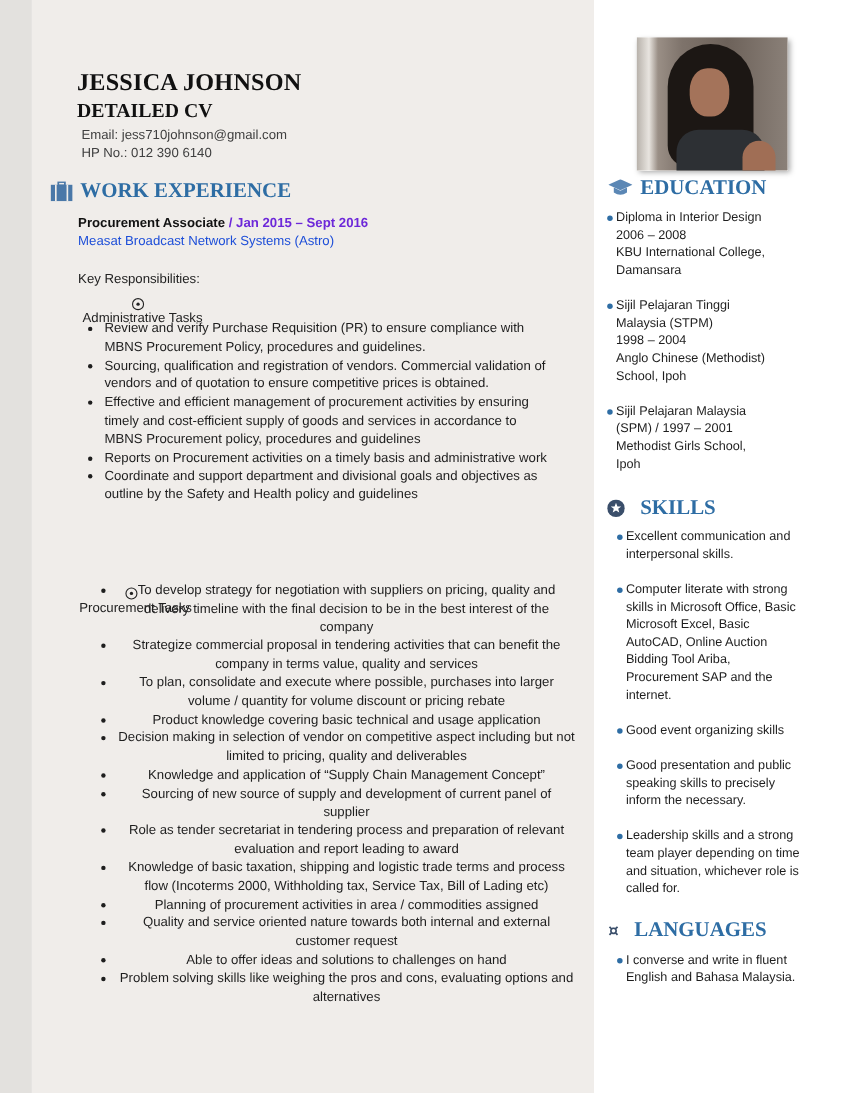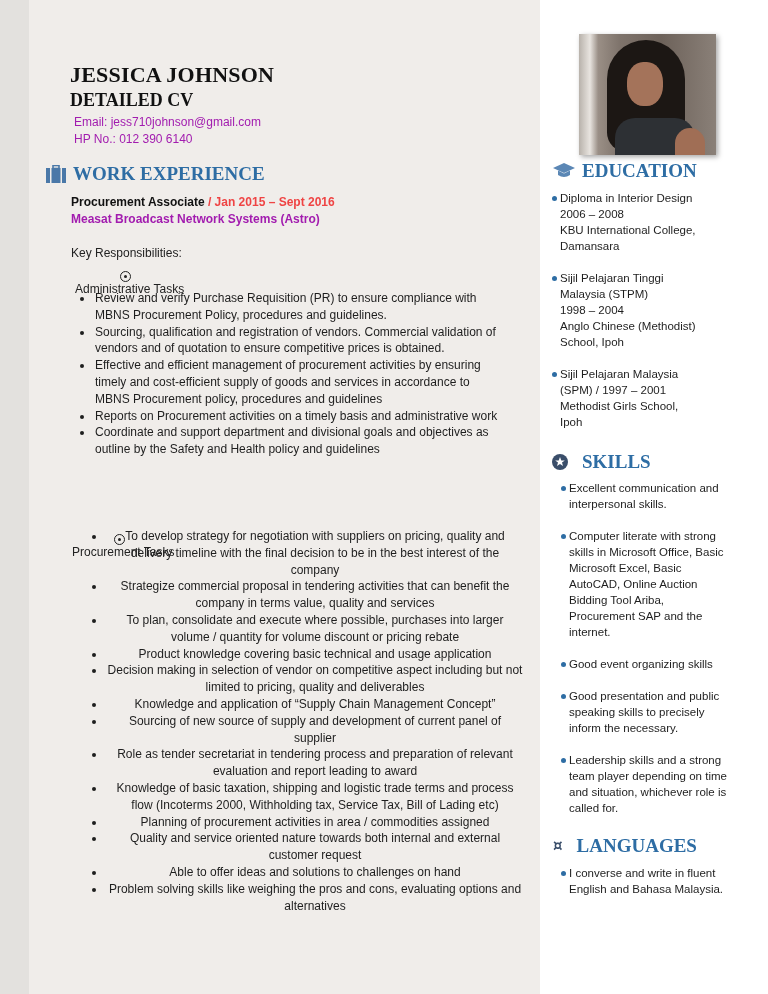--- a/index.html
+++ b/index.html
@@ -5,30 +5,30 @@
   * { margin: 0; padding: 0; box-sizing: border-box; }
   html, body { width: 768px; height: 994px; background: #ffffff; overflow: hidden; }
   body { position: relative; font-family: "Liberation Sans", sans-serif; color: #1a1a1a; }
 
   .left-strip { position: absolute; left: 0; top: 0; width: 29px; height: 994px; background: #e3e1de; }
   .main-panel { position: absolute; left: 29px; top: 0; width: 511px; height: 994px; background: #f0edea; }
   .right-panel { position: absolute; left: 540px; top: 0; width: 228px; height: 994px; background: #ffffff; }
 
   .name { position: absolute; left: 70px; top: 62px; font-family: "Liberation Serif", serif; font-weight: bold; font-size: 22px; color: #111; letter-spacing: 0.2px; }
   .subtitle { position: absolute; left: 70px; top: 90px; font-family: "Liberation Serif", serif; font-weight: bold; font-size: 18px; color: #111; }
-  .contact { position: absolute; left: 74px; font-size: 12px; color: #a21caf; }
+  .contact { position: absolute; left: 74px; font-size: 12px; color: #404040; }
   .contact.email { top: 115px; }
   .contact.phone { top: 132px; }
 
   .section-head { position: absolute; display: flex; align-items: center; font-family: "Liberation Serif", serif; font-weight: bold; font-size: 19px; color: #2e6da4; }
   .section-head .icon { display: inline-flex; align-items: center; justify-content: center; margin-right: 7px; }
 
   .job-title { position: absolute; left: 71px; top: 195px; font-size: 12px; font-weight: bold; color: #111; }
-  .job-title .dates { color: #ef4444; font-weight: bold; text-align: right; }
-  .company { position: absolute; left: 71px; top: 212px; font-size: 12px; font-weight: bold; color: #a21caf; }
+  .job-title .dates { color: #6d28d9; font-weight: bold; text-align: right; }
+  .company { position: absolute; left: 71px; top: 212px; font-size: 12px; font-weight: normal; color: #1d4ed8; }
   .key-resp { position: absolute; left: 71px; top: 246px; font-size: 12px; color: #222; }
 
   .task-head { position: absolute; display: flex; align-items: center; font-size: 12px; color: #222; flex-direction: column; }
   .task-head .circ { width: 11px; height: 11px; border: 1.4px solid #222; border-radius: 50%; display: inline-flex; align-items: center; justify-content: center; margin-right: 8px; }
   .task-head .circ::after { content: ""; width: 3px; height: 3px; background: #222; border-radius: 50%; }
 
   ul.bullets { position: absolute; list-style: none; font-size: 12px; line-height: 16.8px; color: #1e1e1e; }
   ul.bullets li { position: relative; padding-left: 16px; }
   ul.bullets li::before { content: ""; position: absolute; left: 1px; top: 7px; width: 4px; height: 4px; background: #1e1e1e; border-radius: 50%; }
 

